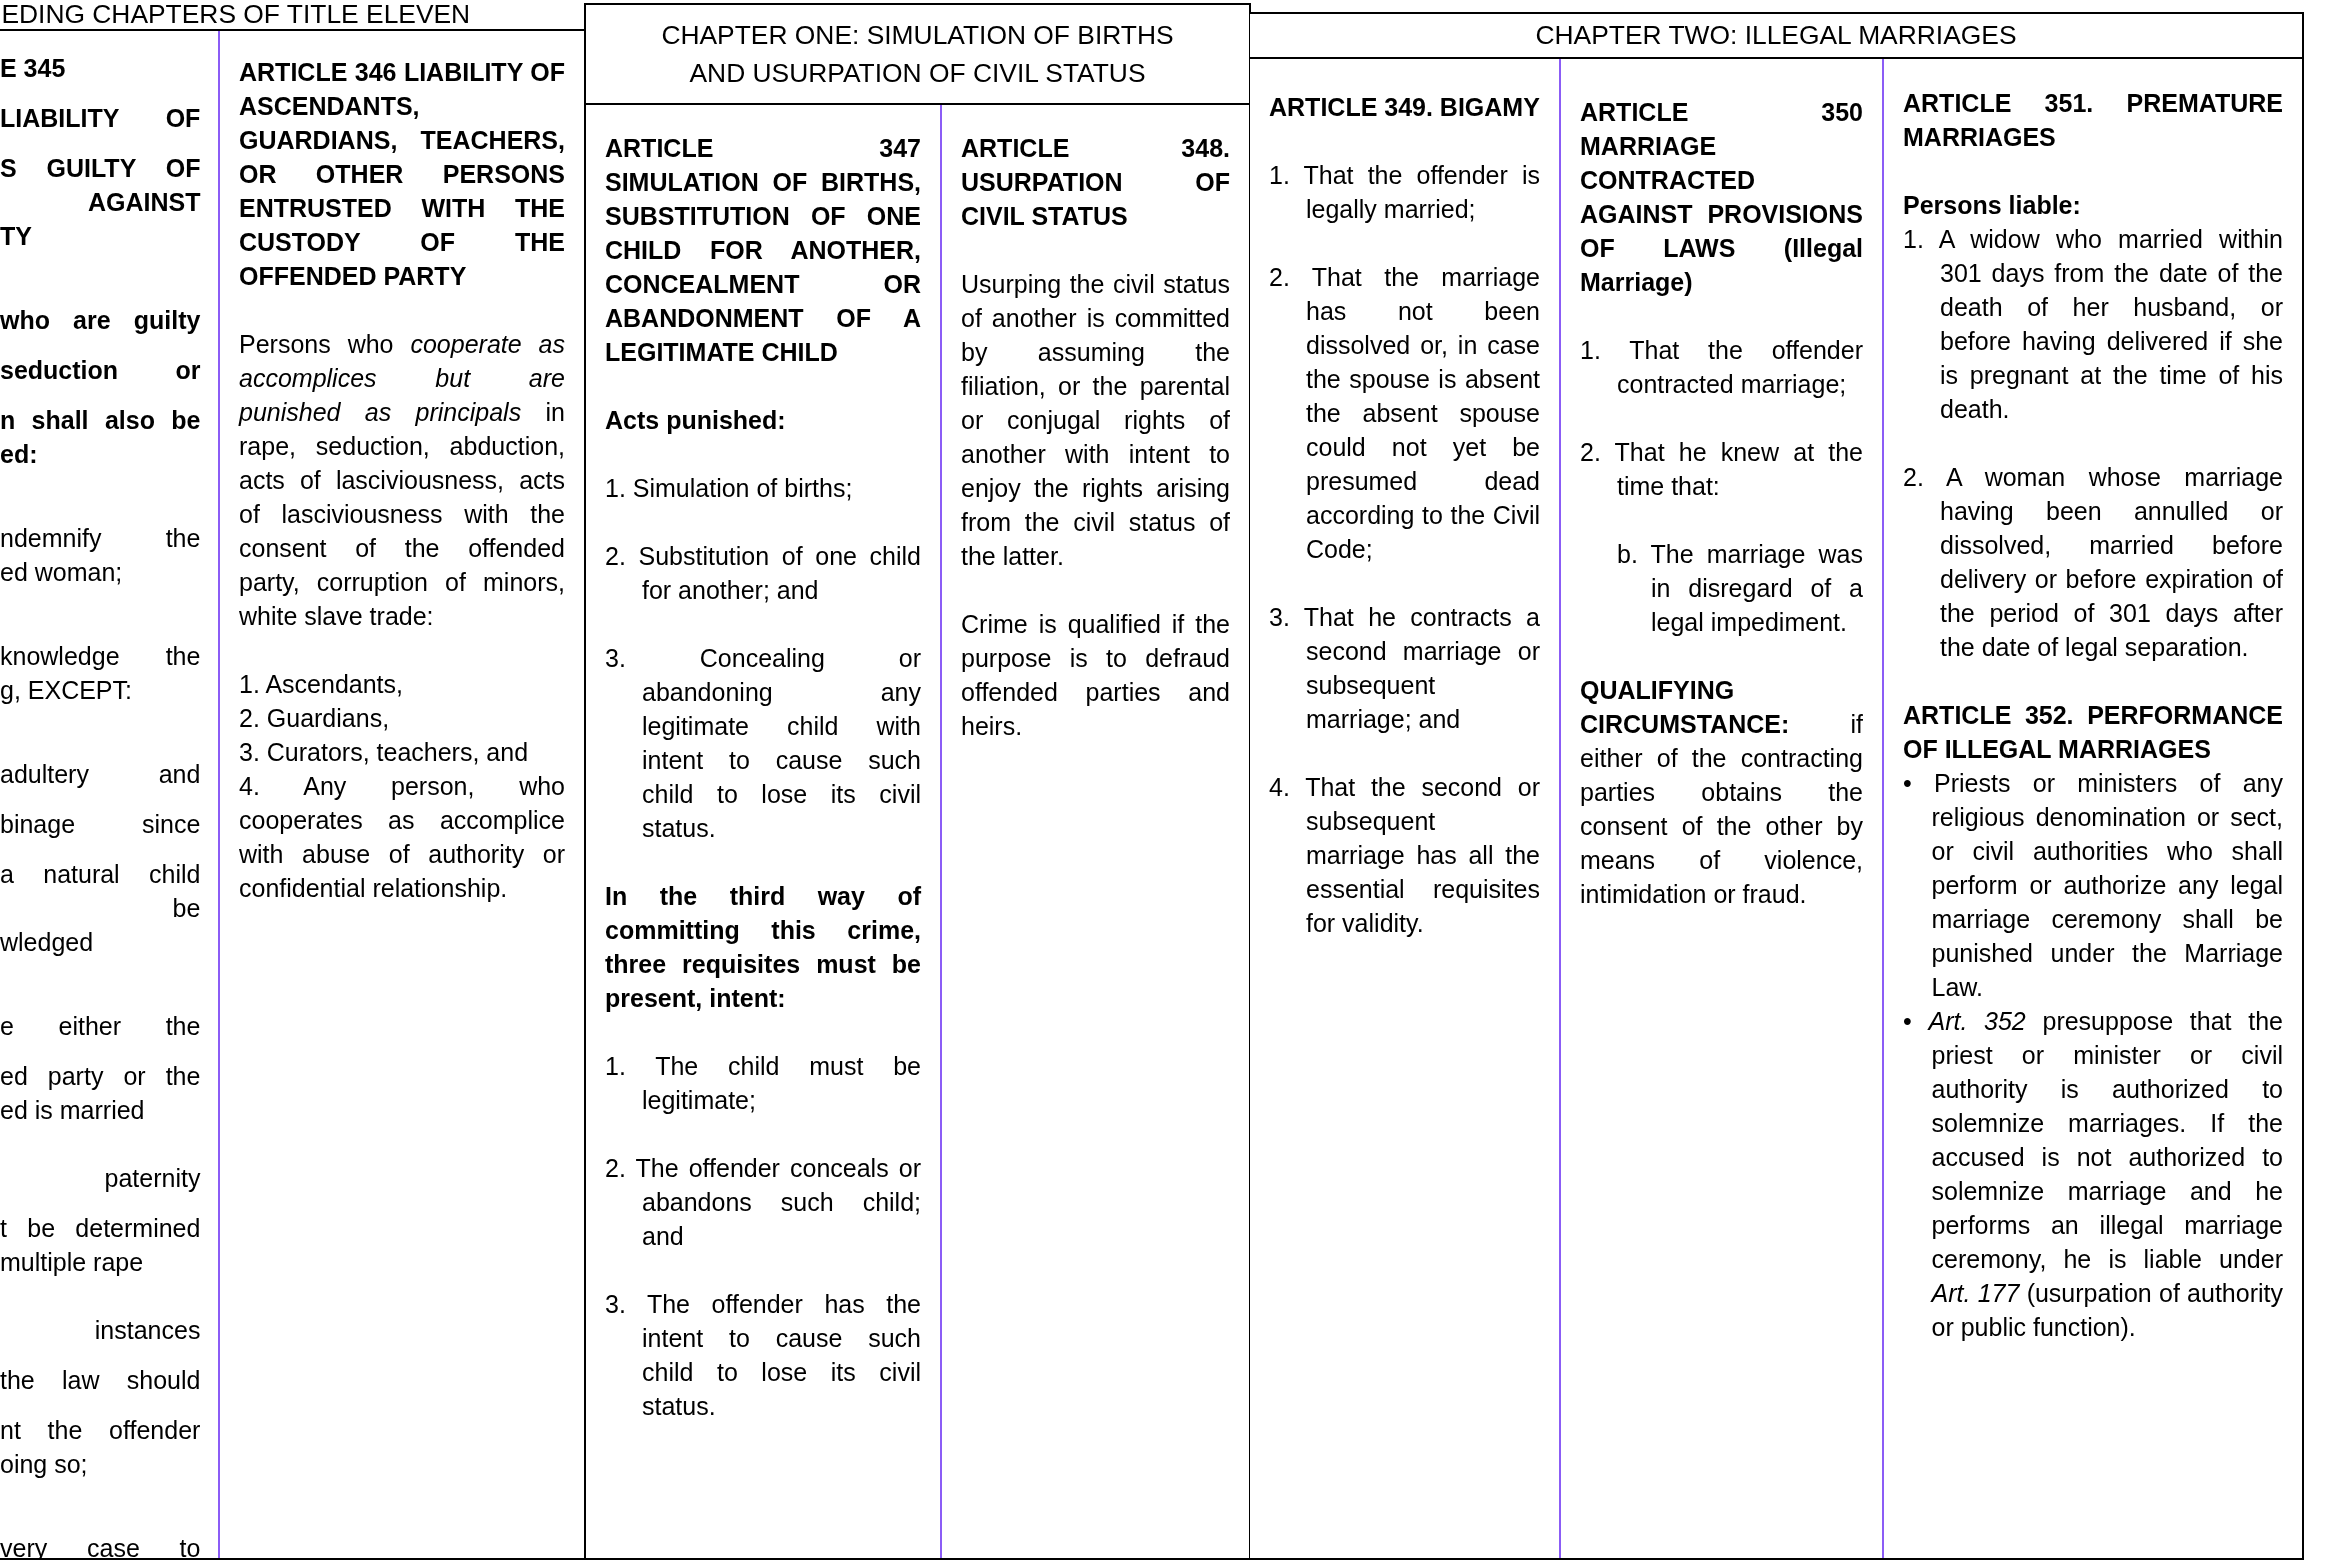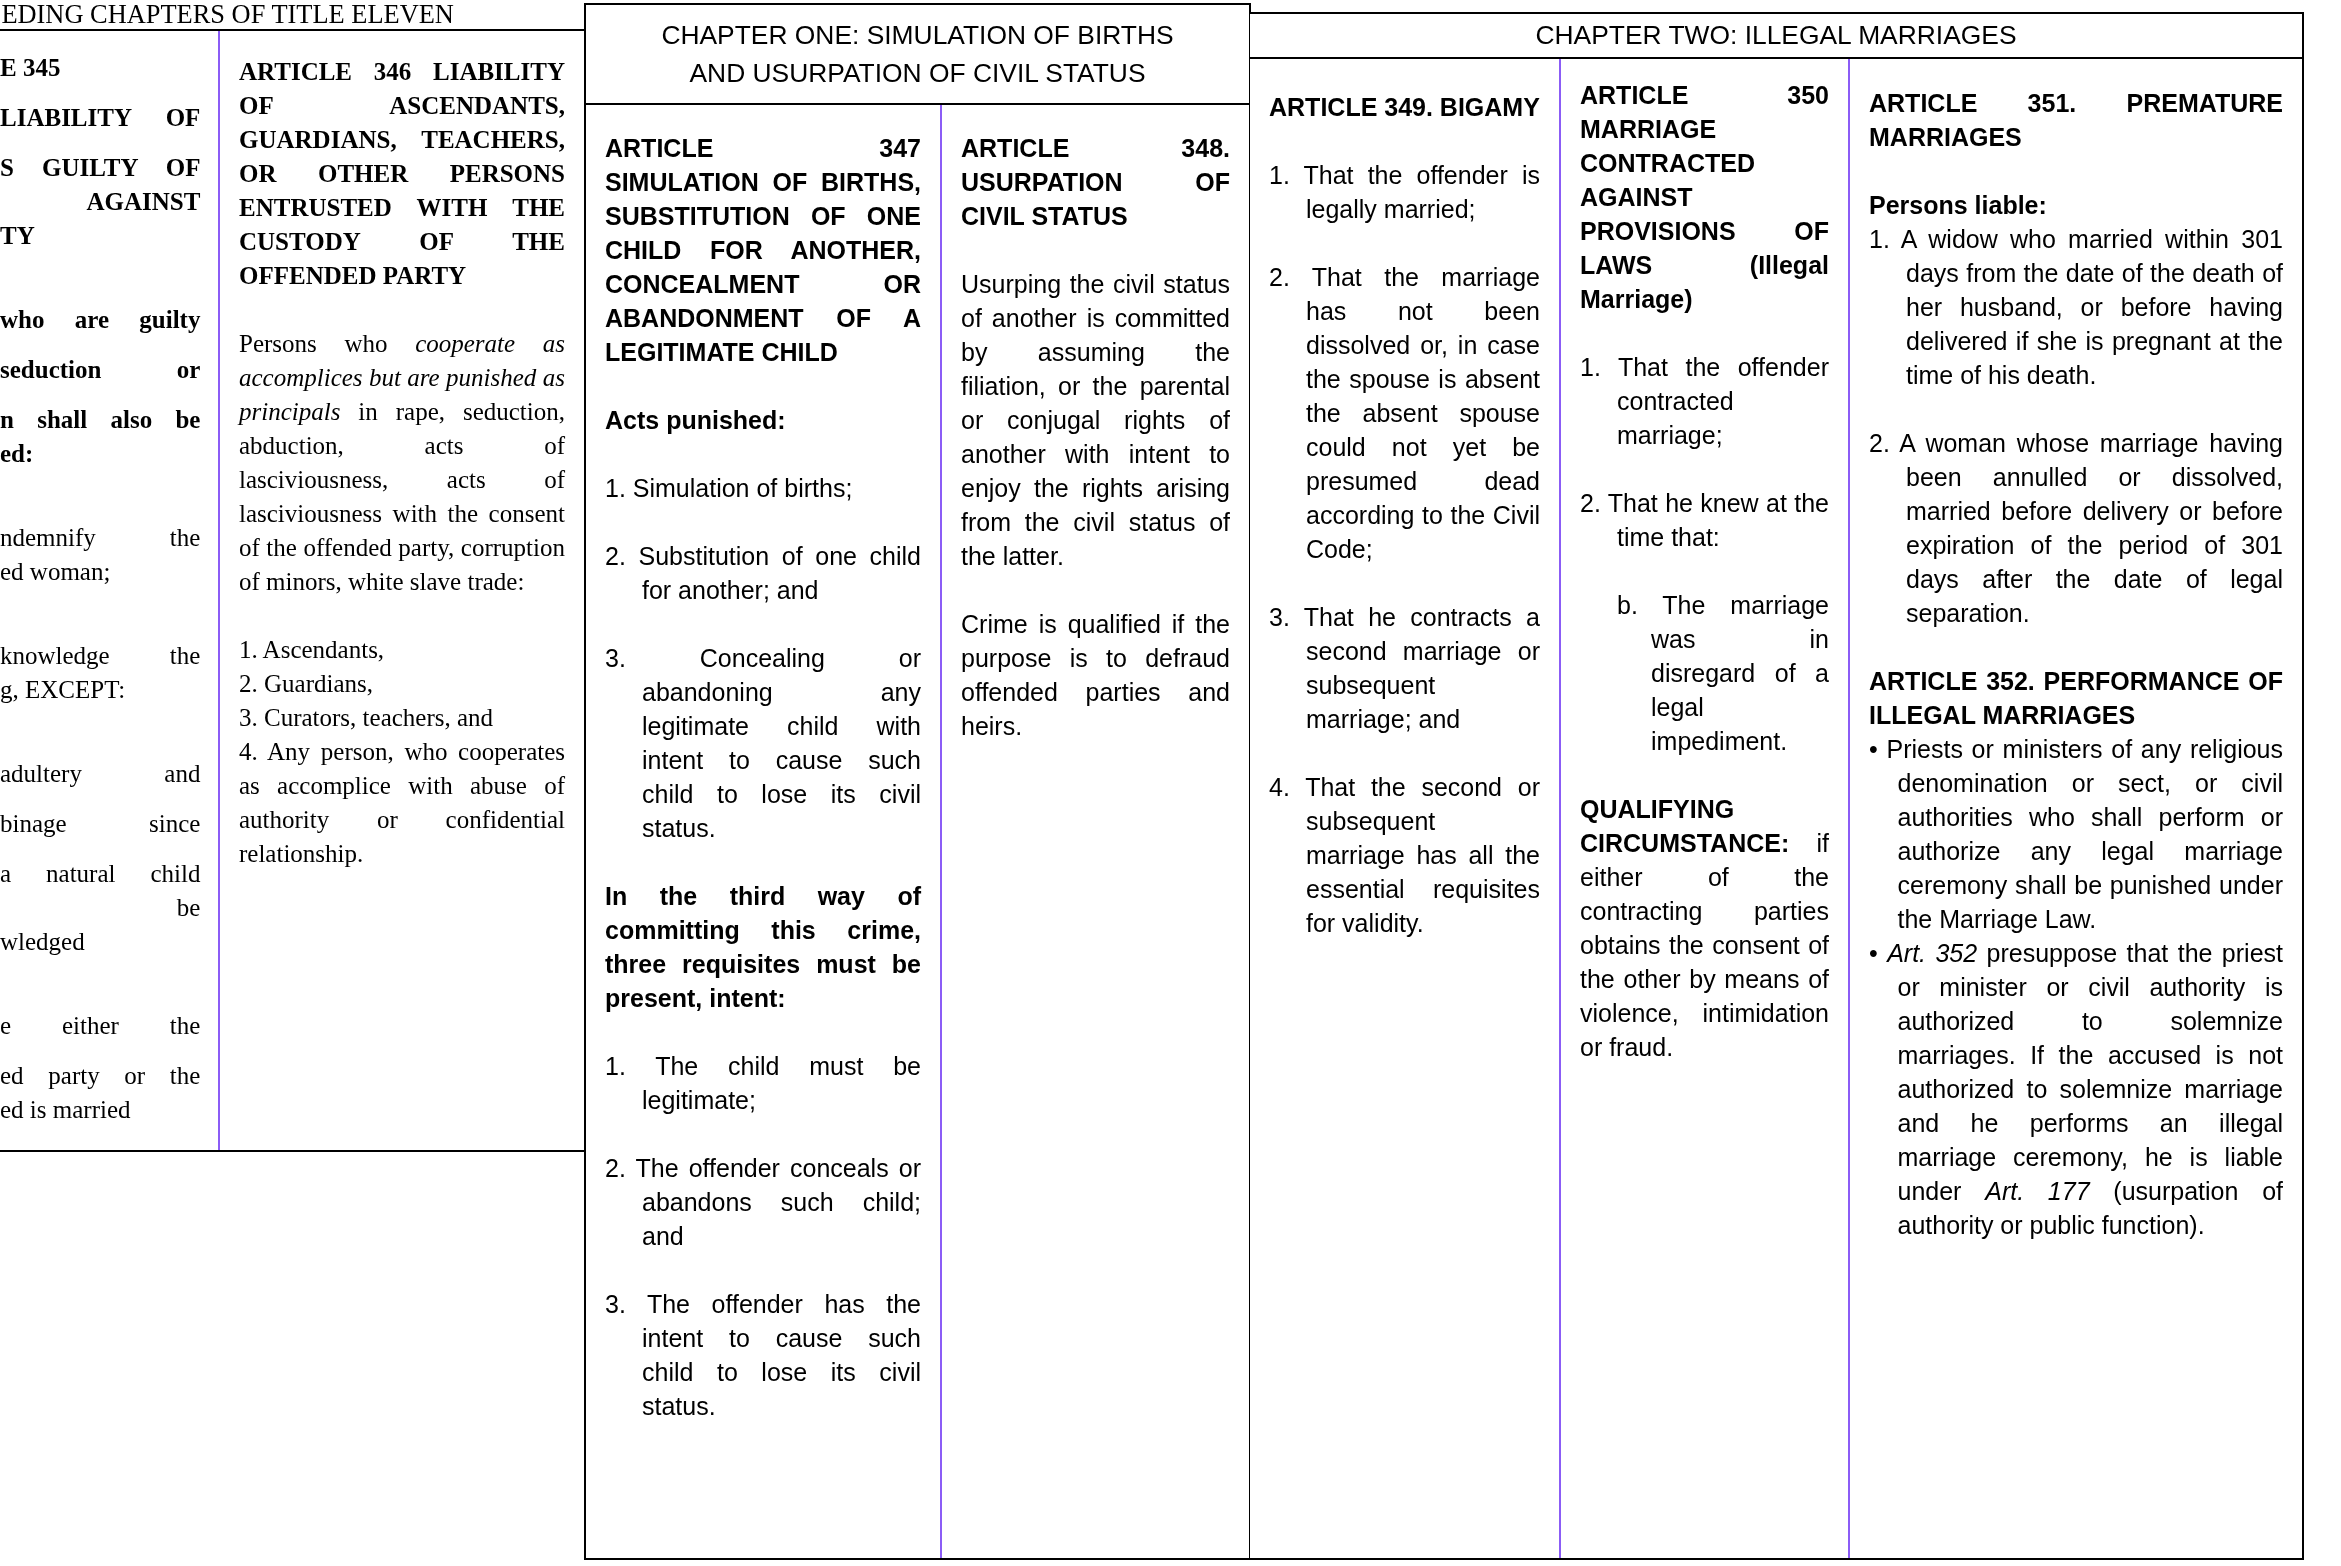--- a/index.html
+++ b/index.html
@@ -7,42 +7,42 @@
   .page {
     position:relative;
     width:2342px; height:1566px;
     background:#ffffff;
     color:#000000;
     font-family:"Liberation Sans","DejaVu Sans",sans-serif;
     font-size:25px; line-height:34px;
     overflow:hidden;
   }
   .sec { position:absolute; background:#fff; display:flex; flex-direction:column; overflow:hidden; }
-  .sec-left  { left:0;      top:0;    width:584px;  height:1152px; border-bottom:2px solid #000;font-family:Liberation Serif, serif; }
+  .sec-left  { left:0;      top:0;    width:584px;  height:1560px; border-bottom:2px solid #000; }
   .sec-mid   { left:584px;  top:2.7px;  width:667px;  height:1557px; border:2px solid #000; }
   .sec-right { left:1250px; top:12.2px; width:1054px; height:1548px;
                border-top:2px solid #000; border-right:2px solid #000; border-bottom:2px solid #000; }
 
   .hdr { border-bottom:2px solid #000; display:flex; flex-direction:column;
          align-items:center; justify-content:center; text-align:center;
          font-size:26.4px; line-height:38px; flex:0 0 auto; }
   .sec-left  .hdr { height:30.5px;  line-height:30.5px; align-items:flex-start; padding-left:1.4px; }
   .sec-mid   .hdr { height:100px; }
   .sec-right .hdr { height:45px;  line-height:45px; }
 
   .cols { display:flex; flex:1 1 auto; min-height:0; }
   .col  { overflow:hidden; padding:24.4px 19px 0 19px; text-align:justify; }
   .col.divider { border-right:2px solid #8b5cf6; }
 
   .c1 { width:220px; flex:0 0 auto; padding:20.3px 17.6px 0 0; }
   .c2 { flex:1 1 auto; }
   .c3 { width:356px; flex:0 0 auto; padding-top:26px; }
   .c4 { flex:1 1 auto; padding-top:26px; }
   .c5 { width:311px; flex:0 0 auto; padding-top:31px; }
-  .c6 { width:289px; flex:0 0 auto; padding-top:19px; }
+  .c6 { width:323px; flex:0 0 auto; padding-top:36px; }
   .c7 { flex:1 1 auto; padding-top:27px; }
 
   
   .fr { min-height:34px; }
   .fr.l { text-align:left; }
   .fr.r { text-align:right; }
   .fr.j { text-align:justify; text-align-last:justify;margin-top:16px; }
   .fr.b { font-weight:bold; }
 
   .h  { font-weight:bold; text-align:justify; }

